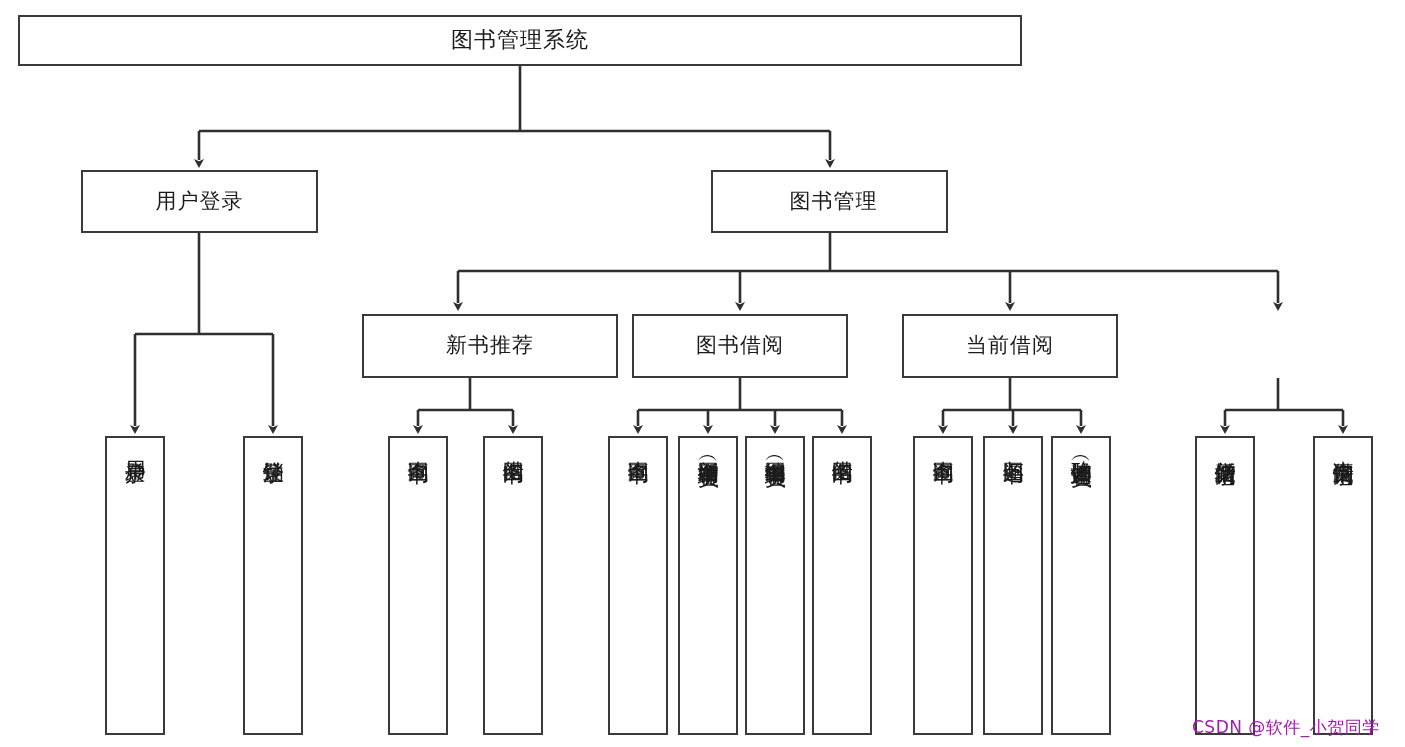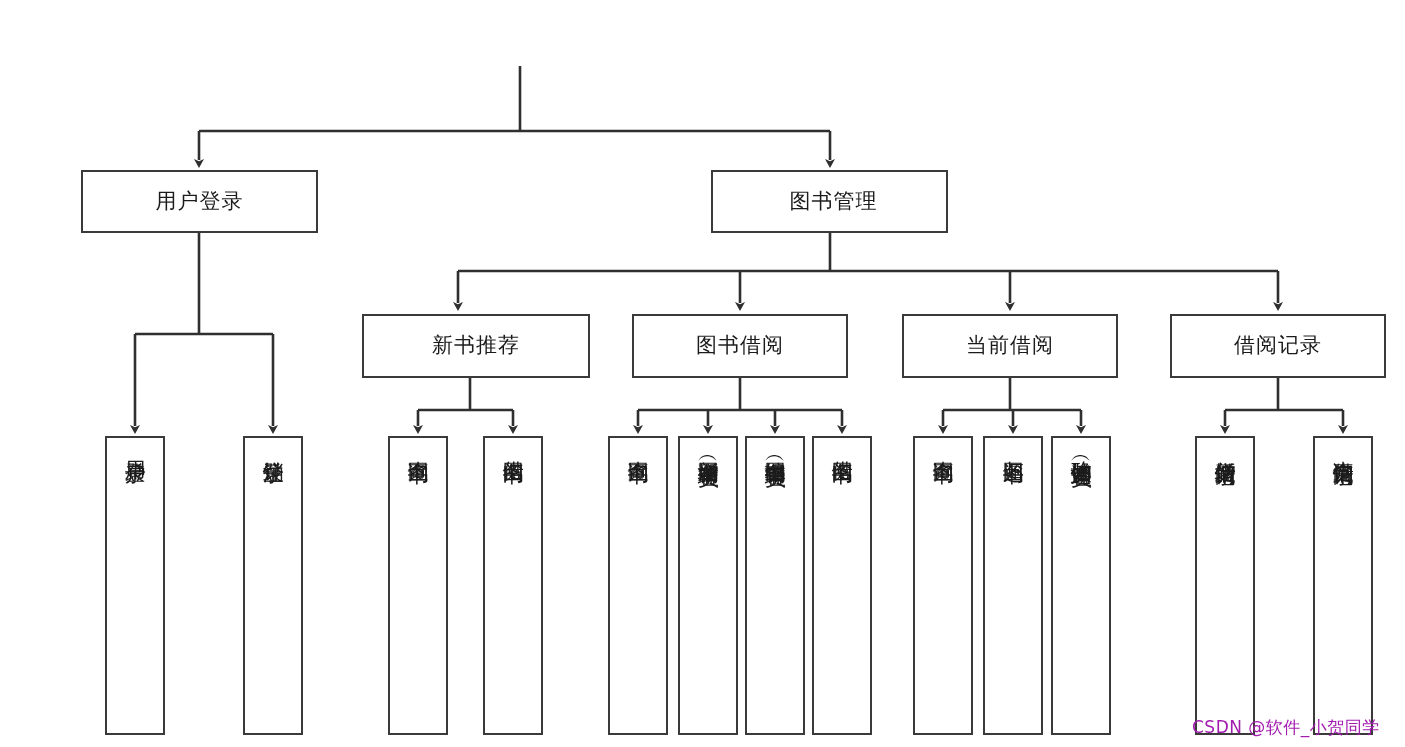--- a/index.html
+++ b/index.html
@@ -118,39 +118,39 @@
       <path d="M1013,410 L1013,426" marker-end="url(#arrow)"></path>
       <path d="M1081,410 L1081,426" marker-end="url(#arrow)"></path>
 
       <path d="M1278,378 L1278,410"></path>
       <path d="M1225,410 L1343,410"></path>
       <path d="M1225,410 L1225,426" marker-end="url(#arrow)"></path>
       <path d="M1343,410 L1343,426" marker-end="url(#arrow)"></path>
     </g>
   </svg>
 
+  <div class="node horiz root" style="left:18px; top:15px; width:1004px; height:51px;">
+    <span>图书管理系统</span>
+  </div>
 
   <div class="node horiz" style="left:81px; top:170px; width:237px; height:63px;">
     <span>用户登录</span>
   </div>
   <div class="node horiz" style="left:711px; top:170px; width:237px; height:63px;padding-left:8px;">
     <span>图书管理</span>
   </div>
 
-  <div class="node horiz" style="left:362px; top:314px; width:228px; height:64px;">
+  <div class="node horiz" style="left:362px; top:314px; width:256px; height:64px;">
     <span>新书推荐</span>
   </div>
   <div class="node horiz" style="left:902px; top:314px; width:216px; height:64px;">
     <span>当前借阅</span>
   </div>
   <div class="node horiz" style="left:632px; top:314px; width:216px; height:64px;">
     <span>图书借阅</span>
-  </div>
-  <div class="node horiz" style="left:1170px; top:314px; width:216px; height:64px;">
-    <span>借阅记录</span>
   </div>
 
   <div class="node leaf" style="left:105px; top:436px; width:60px; height:299px;">
     <span class="vtext">用户登录</span>
   </div>
   <div class="node leaf" style="left:243px; top:436px; width:60px; height:299px;">
     <span class="vtext">注销登录</span>
   </div>
 
   <div class="node leaf" style="left:388px; top:436px; width:60px; height:299px;">

